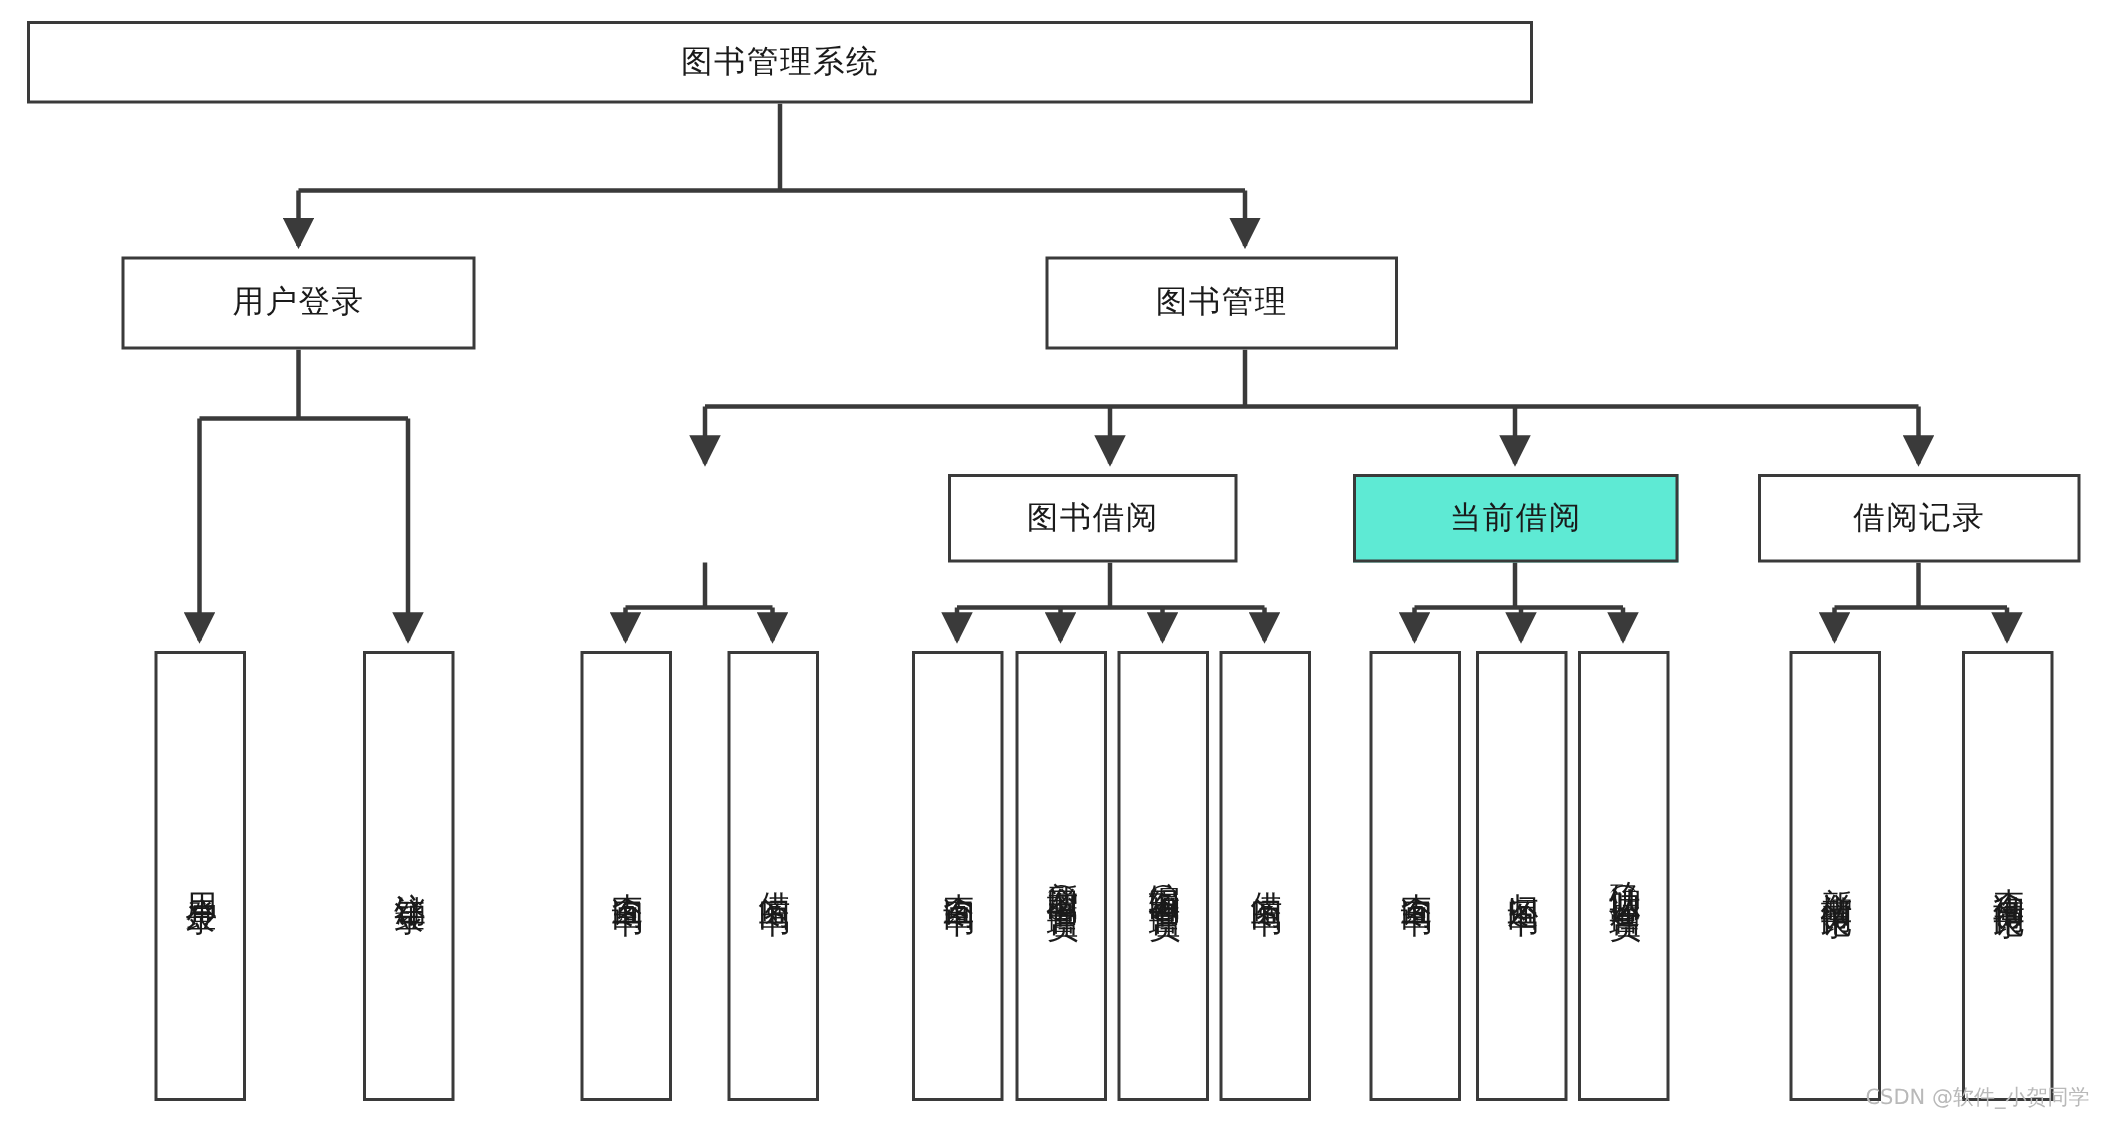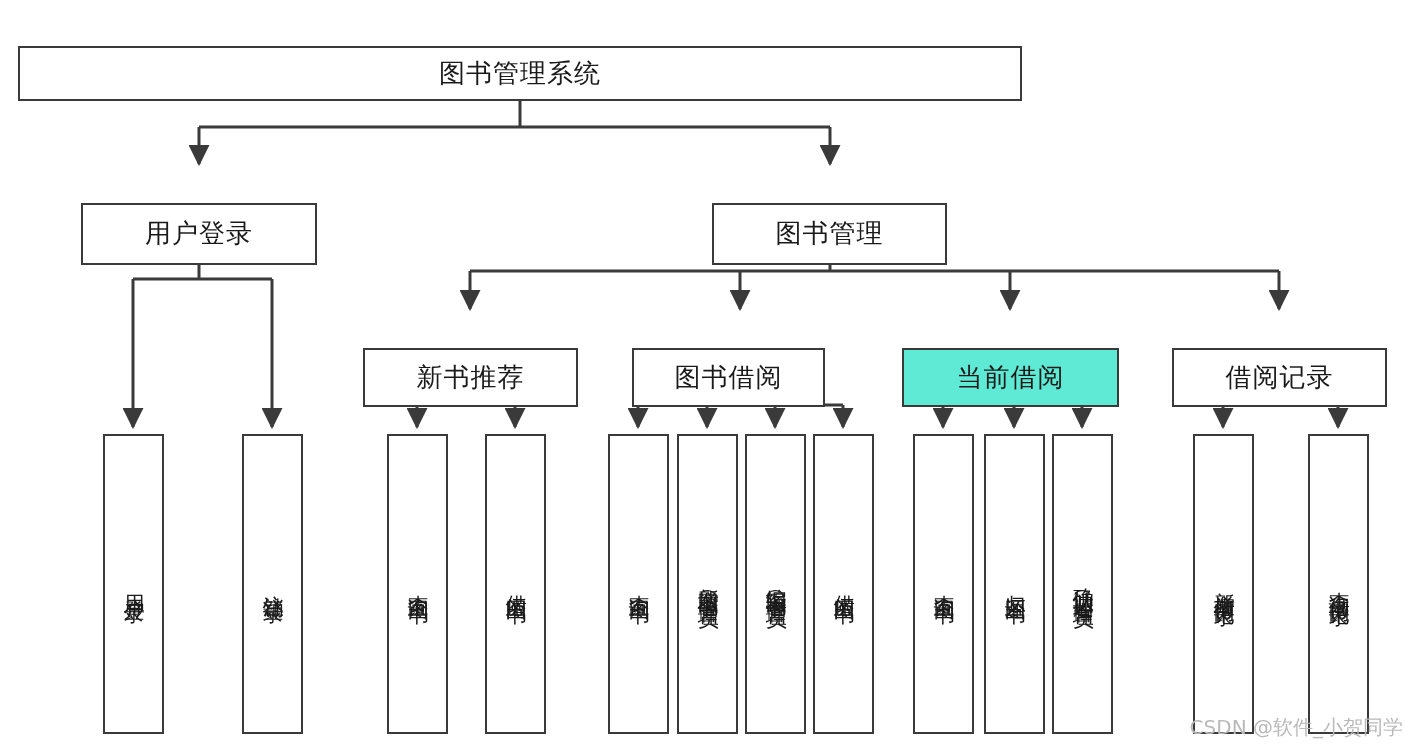--- a/index.html
+++ b/index.html
@@ -31,43 +31,42 @@
     box-sizing: border-box;
     border: 2px solid #3a3a3a;
     background: #ffffff;
     display: flex;
     align-items: center;
     justify-content: center;
     color: #1a1a1a;
     z-index: 2;
   }
   .node.h {
-    font-size: 26px;
+    font-size: 21px;
     letter-spacing: 1px;
     line-height: 1.2;
-    margin-top: 32px;
   }
   .node.v {
     writing-mode: vertical-rl;
     text-orientation: upright;
     font-size: 21px;
     line-height: 1.22;
     letter-spacing: 3px;
     padding: 6px 0;
   }
   .node.v .vtext {
     writing-mode: vertical-rl;
     text-orientation: upright;
     white-space: nowrap;
   }
   #watermark {
     position: absolute;
-    right: 2px;
+    right: 12px;
     bottom: 6px;
-    font-size: 20px;
+    font-size: 14px;
     color: #b9b9b9;
     z-index: 5;
     white-space: nowrap;
     font-family: "DejaVu Sans", "Liberation Sans", sans-serif;
   }
 </style>
 </head>
 <body>
 
 <div id="canvas">
@@ -122,27 +121,24 @@
     </g>
   </svg>
 
   <div class="node h" id="n-root" style="left: 18px; top: 14px; width: 1004px; height: 55px; border-color: rgb(58, 58, 58); background: rgb(255, 255, 255); color: rgb(26, 26, 26);">
     <span>图书管理系统</span>
   </div>
 
   <div class="node h" id="n-l2-0" style="left: 81px; top: 171px; width: 236px; height: 62px; border-color: rgb(58, 58, 58); background: rgb(255, 255, 255); color: rgb(26, 26, 26);">
     <span>用户登录</span>
   </div>
-  <div class="node h" id="n-l2-1" style="left: 712px; top: 171px; width: 235px; height: 62px; border-color: rgb(58, 58, 58); background: rgb(255, 255, 255); color: rgb(26, 26, 26);">
+  <div class="node h" id="n-l2-1" style="left: 697px; top: 171px; width: 235px; height: 62px; border-color: rgb(58, 58, 58); background: rgb(255, 255, 255); color: rgb(26, 26, 26);">
     <span>图书管理</span>
   </div>
 
-  <div class="node h" id="n-l3-0" style="left: 363px; top: 316px; width: 215px; height: 59px; border-color: rgb(58, 58, 58); background: rgb(255, 255, 255); color: rgb(26, 26, 26);">
-    <span>新书推荐</span>
-  </div>
   <div class="node h" id="n-l3-1" style="left: 632px; top: 316px; width: 193px; height: 59px; border-color: rgb(58, 58, 58); background: rgb(255, 255, 255); color: rgb(26, 26, 26);">
     <span>图书借阅</span>
   </div>
   <div class="node h" id="n-l3-2" style="left: 902px; top: 316px; width: 217px; height: 59px; border-color: rgb(58, 58, 58); background: #5eead4; color: rgb(26, 26, 26);">
     <span>当前借阅</span>
   </div>
   <div class="node h" id="n-l3-3" style="left: 1172px; top: 316px; width: 215px; height: 59px; border-color: rgb(58, 58, 58); background: rgb(255, 255, 255); color: rgb(26, 26, 26);">
     <span>借阅记录</span>
   </div>
 

